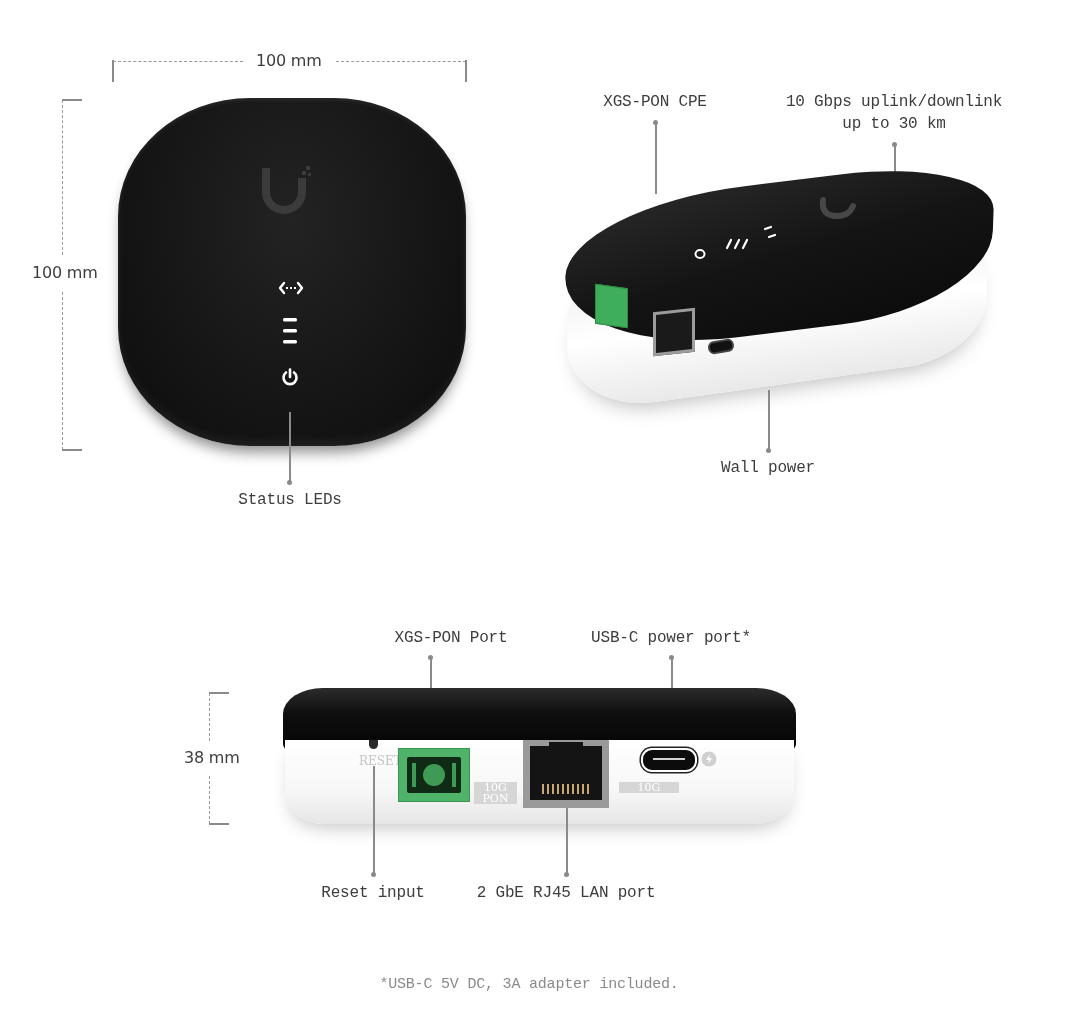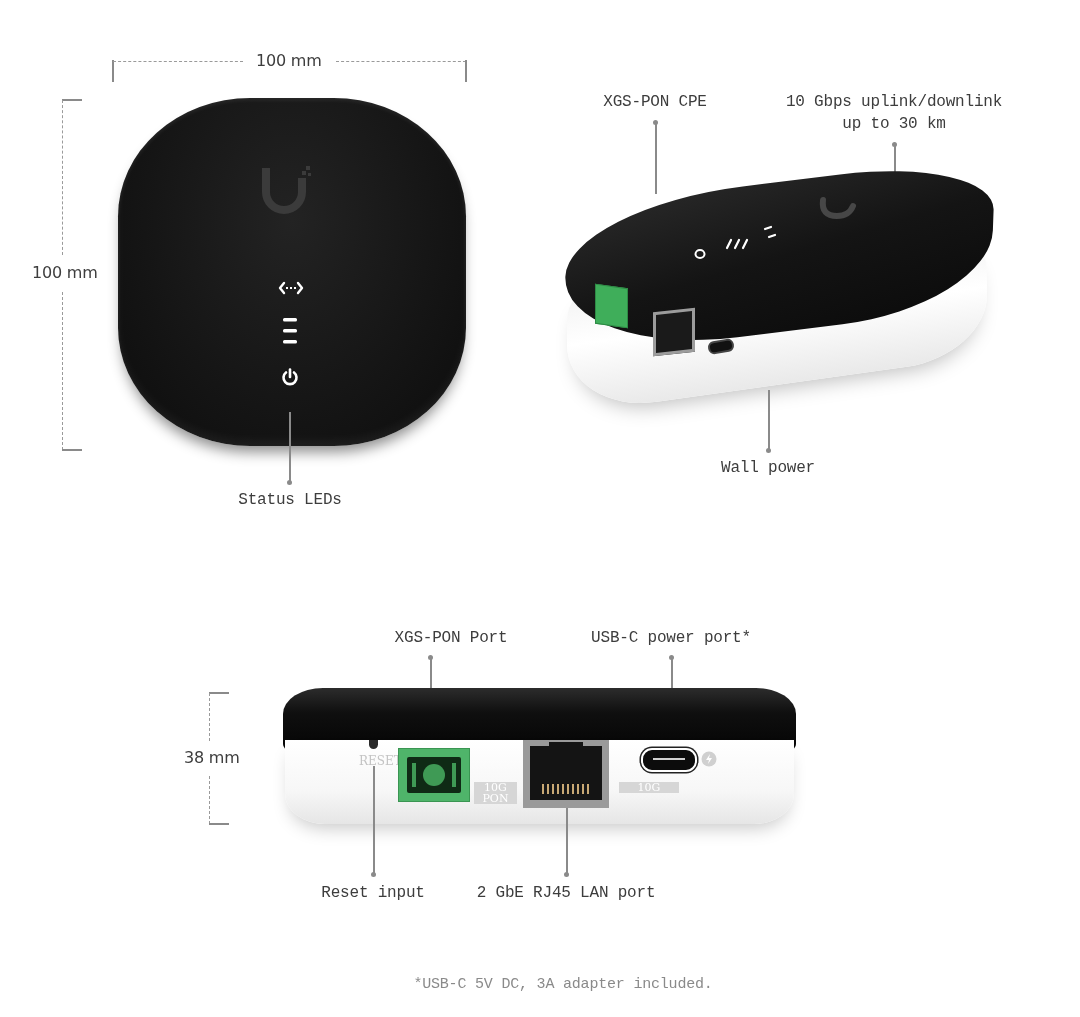--- a/index.html
+++ b/index.html
@@ -165,13 +165,13 @@
 </div>
 
 <div class="leader" style="left:373px;top:766px;height:108px;"></div>
 <div class="dot" style="left:371px;top:872px;"></div>
 <div class="label center" style="left:373px;top:884px;">Reset input</div>
 
 <div class="leader" style="left:566px;top:808px;height:66px;"></div>
 <div class="dot" style="left:564px;top:872px;"></div>
 <div class="label center" style="left:566px;top:884px;">2 GbE RJ45 LAN port</div>
 
-<div class="label center" style="left:563px;top:976px;color:#8a8a8a;font-size:15px;">*USB-C 5V DC, 3A adapter included.</div>
+<div class="label center" style="left:529px;top:976px;color:#8a8a8a;font-size:15px;">*USB-C 5V DC, 3A adapter included.</div>
 
 </body></html>

